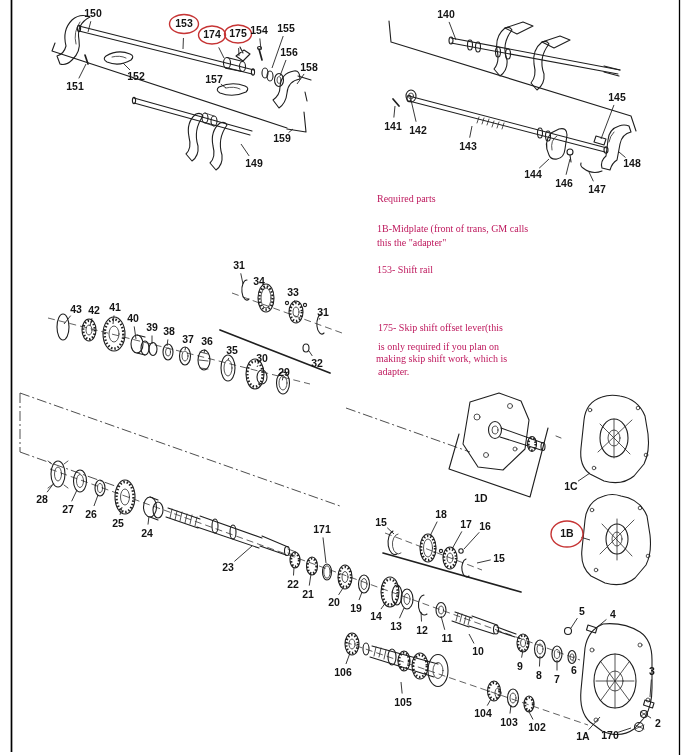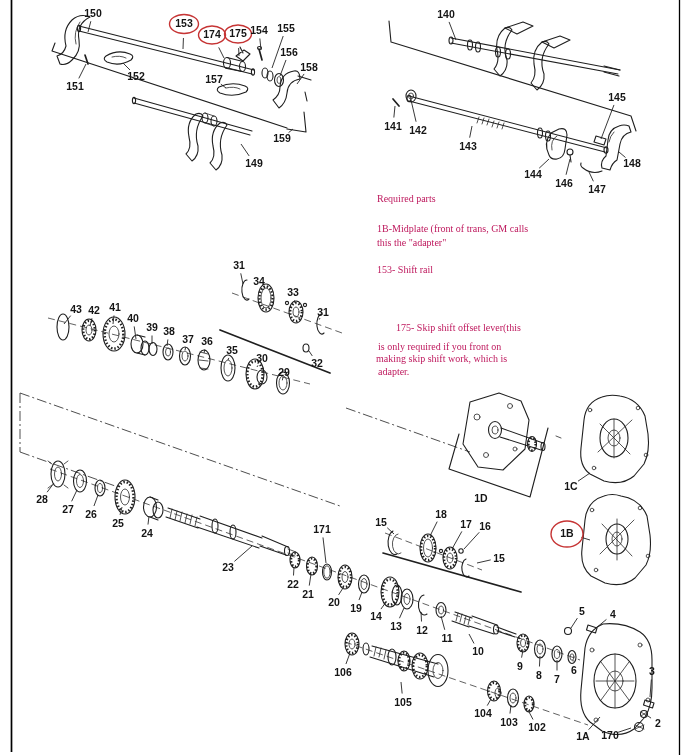--- a/index.html
+++ b/index.html
@@ -467,18 +467,18 @@
         <text x="509" y="725.5" class="plabel">103</text>
         <text x="537" y="730.5" class="plabel">102</text>
       </g>
   </svg>
 
   <div id="notes">
       <div class="note-line" style="left: 377px; top: 198px;">Required parts</div>
       <div class="note-line" style="left: 377px; top: 228px;">1B-Midplate (front of trans, GM calls</div>
       <div class="note-line" style="left: 377px; top: 242px;">this the "adapter"</div>
       <div class="note-line" style="left: 377px; top: 269px;">153- Shift rail</div>
-      <div class="note-line" style="left: 396px; top: 327px;">175- Skip shift offset lever(this</div>
-      <div class="note-line" style="left: 378px; top: 346px;">is only required if you front on</div>
+      <div class="note-line" style="left: 378px; top: 327px;">175- Skip shift offset lever(this</div>
+      <div class="note-line" style="left: 378px; top: 346px;">is only required if you plan on</div>
       <div class="note-line" style="left: 376px; top: 358px;">making skip shift work, which is</div>
       <div class="note-line" style="left: 378px; top: 371px;">adapter.</div>
     </div>
 </div>
 
 </body></html>

